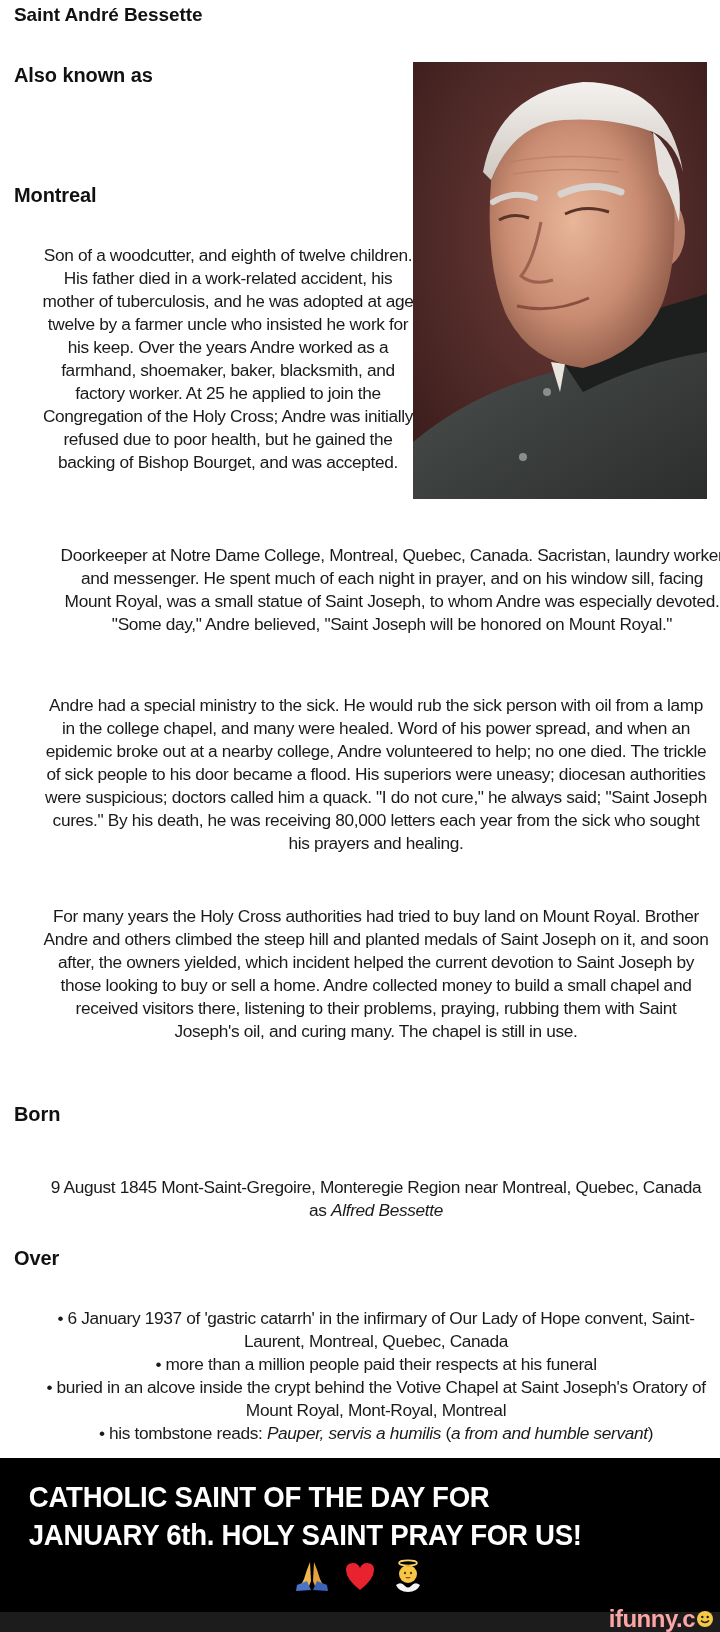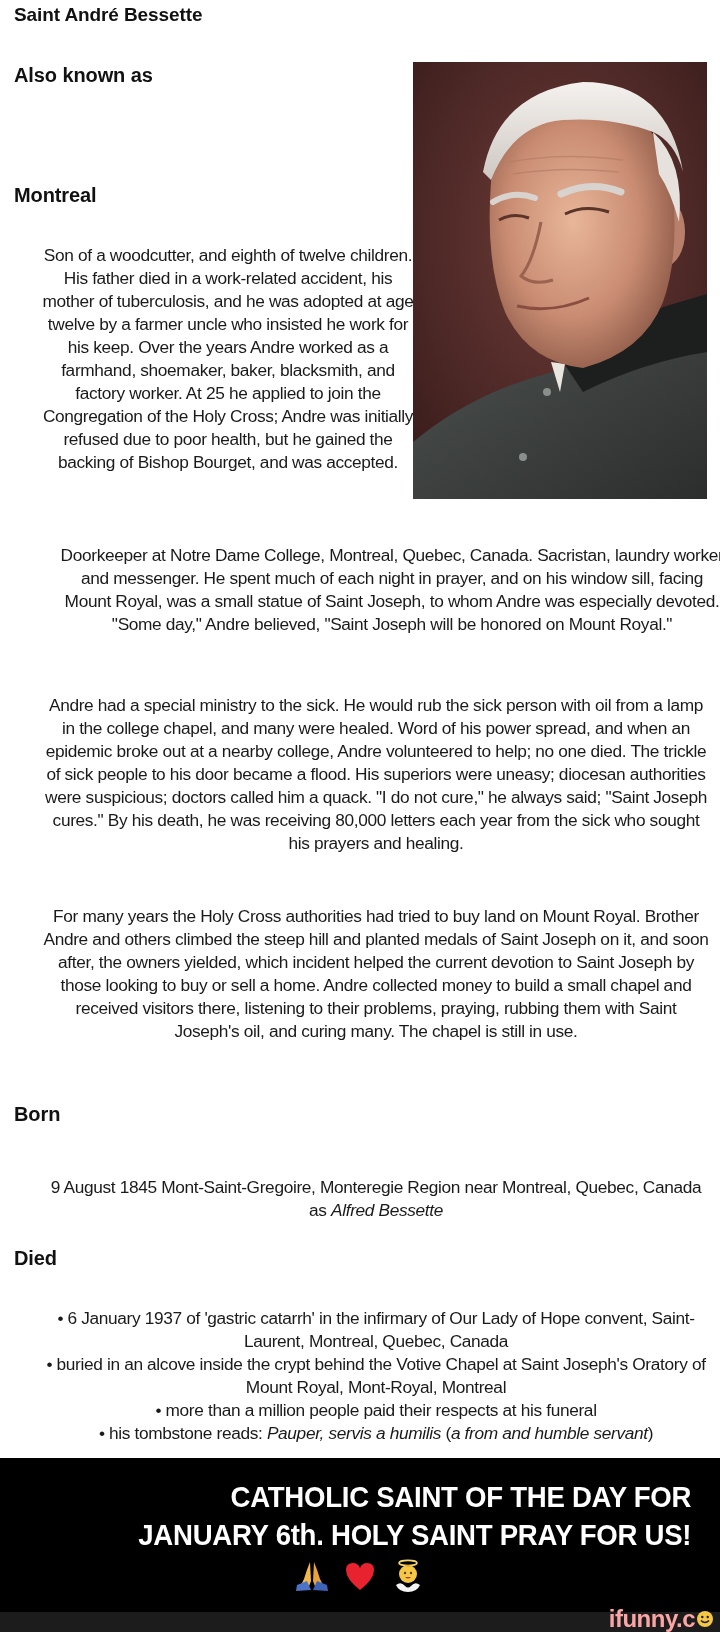--- a/index.html
+++ b/index.html
@@ -16,21 +16,21 @@
     .body-text i { font-style: italic; }
 
     .portrait {
       position: absolute; left: 413px; top: 62px; width: 294px; height: 437px;
       overflow: hidden;
       background: radial-gradient(ellipse at 55% 40%, #6a3a36 0%, #4a2523 55%, #351a1a 100%);
     }
 
     .banner {
       position: absolute; left: 0; top: 1458px; width: 720px; height: 154px;
-      background: #000000; color: #ffffff; text-align: right;
+      background: #000000; color: #ffffff; text-align: left;
     }
     .banner .line {
       font-family: "Liberation Sans", sans-serif; font-weight: bold;
       font-size: 30px; line-height: 38px; letter-spacing: -0.3px; color: #fff;
       transform: scaleX(0.92); display: block;
     }
     .banner .l1 { padding-top: 20px; }
     .emoji-row { display: flex; justify-content: center; gap: 14px; margin-top: 4px; height: 36px; align-items: center; }
     .emoji-row svg { display: block; }
 
@@ -111,25 +111,25 @@
 
   <div class="body-text wide" style="top:544px;margin-left:16px;">Doorkeeper at Notre Dame College, Montreal, Quebec, Canada. Sacristan, laundry worker and messenger. He spent much of each night in prayer, and on his window sill, facing Mount Royal, was a small statue of Saint Joseph, to whom Andre was especially devoted. "Some day," Andre believed, "Saint Joseph will be honored on Mount Royal."</div>
   <div class="body-text wide" style="top:694px;">Andre had a special ministry to the sick. He would rub the sick person with oil from a lamp in the college chapel, and many were healed. Word of his power spread, and when an epidemic broke out at a nearby college, Andre volunteered to help; no one died. The trickle of sick people to his door became a flood. His superiors were uneasy; diocesan authorities were suspicious; doctors called him a quack. "I do not cure," he always said; "Saint Joseph cures." By his death, he was receiving 80,000 letters each year from the sick who sought his prayers and healing.</div>
   <div class="body-text wide" style="top:905px;">For many years the Holy Cross authorities had tried to buy land on Mount Royal. Brother Andre and others climbed the steep hill and planted medals of Saint Joseph on it, and soon after, the owners yielded, which incident helped the current devotion to Saint Joseph by those looking to buy or sell a home. Andre collected money to build a small chapel and received visitors there, listening to their problems, praying, rubbing them with Saint Joseph's oil, and curing many. The chapel is still in use.</div>
 
   <div class="h" style="top:1103px;">Born</div>
   <div class="body-text wide" style="top:1164px;margin-top:12px;">
     <span>9 August 1845 Mont-Saint-Gregoire, Monteregie Region near Montreal, Quebec, Canada as </span><i>Alfred Bessette</i>
   </div>
 
-  <div class="h" style="top:1247px;">Died</div>
+  <div class="h" style="top:1247px;">Over</div>
   <div class="body-text wide" style="top:1307px;">
     <p>• 6 January 1937 of 'gastric catarrh' in the infirmary of Our Lady of Hope convent, Saint-Laurent, Montreal, Quebec, Canada</p>
+    <p>• more than a million people paid their respects at his funeral</p>
     <p>• buried in an alcove inside the crypt behind the Votive Chapel at Saint Joseph's Oratory of Mount Royal, Mont-Royal, Montreal</p>
-    <p>• more than a million people paid their respects at his funeral</p>
     <p><span>• his tombstone reads: </span><i>Pauper, servis a humilis</i><span> (</span><i>a from and humble servant</i><span>)</span></p>
   </div>
 </div>
 
 <div class="banner">
   <span class="line l1">CATHOLIC SAINT OF THE DAY FOR</span>
   <span class="line">JANUARY 6th. HOLY SAINT PRAY FOR US!</span>
   <div class="emoji-row">
     <span>
       <svg width="34" height="34" viewBox="0 0 34 34">

